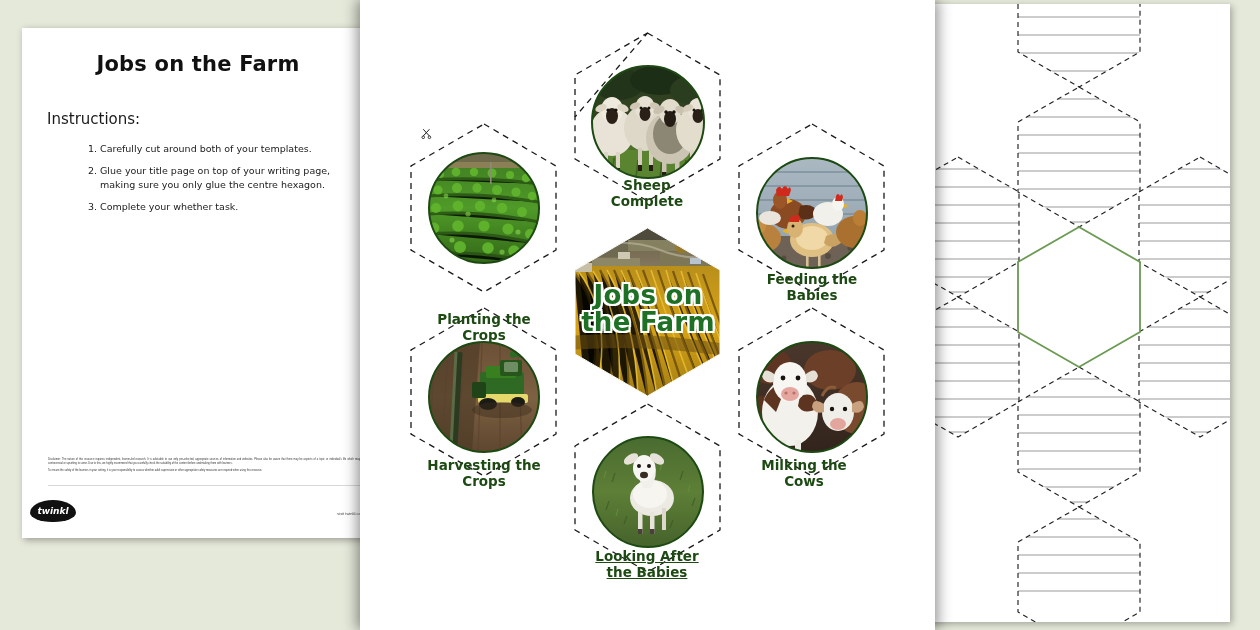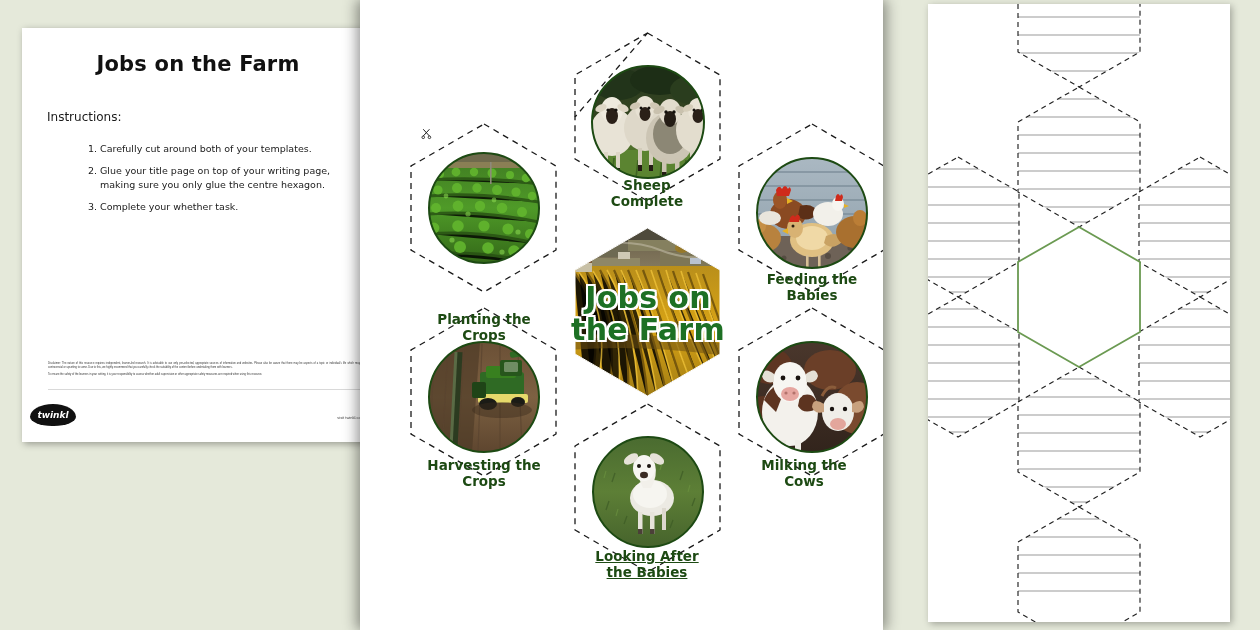--- a/index.html
+++ b/index.html
@@ -12,38 +12,38 @@
   #stage {
     position: relative;
     width: 1260px; height: 630px;
     background: #e5e9da;
   }
 
   
   #page-left {
     position: absolute;
     left: 22px; top: 28px;
-    width: 352px; height: 414px;
+    width: 352px; height: 510px;
     background: #ffffff;
     box-shadow: 2px 2px 7px rgba(0,0,0,.34);
   }
   #page-left .pl-inner { position: relative; width: 100%; height: 100%; padding: 0; }
   .doc-title {
     position: absolute; left: 0; right: 0; top: 24px;
     text-align: center;
     font-family: "DejaVu Sans", sans-serif;
     font-weight: bold;
     font-size: 21px;
     color: #111;
     letter-spacing: .2px;
   }
   .instr-label {
     position: absolute; left: 25px; top: 82px;
     font-family: "DejaVu Sans", sans-serif;
-    font-size: 12px; color: #1a1a1a;
+    font-size: 15px; color: #1a1a1a;
   }
   .instr-list {
     position: absolute; left: 44px; top: 98px; right: 12px;
     margin: 16px; padding: 0 0 0 18px;
     font-family: "DejaVu Sans", sans-serif;
     font-size: 9.5px; color: #1a1a1a;
     line-height: 1.42;
   }
   .instr-list li { margin-bottom: 9px; }
 
@@ -85,21 +85,21 @@
     width: 302px; height: 618px;
     background: #ffffff;
     box-shadow: 2px 2px 7px rgba(0,0,0,.30);
     overflow: hidden;
   }
 
   
   #page-mid {
     position: absolute;
     left: 360px; top: 0px;
-    width: 523px; height: 630px;
+    width: 575px; height: 630px;
     background: #ffffff;
     box-shadow: -5px 0 12px rgba(0,0,0,.30), 5px 0 12px rgba(0,0,0,.30);
     overflow: hidden;
   }
   #hexgrid { position: absolute; left: 0; top: 0; width: 575px; height: 630px; }
 
   .hex-label {
     position: absolute;
     text-align: center;
     font-family: "DejaVu Sans", sans-serif;
@@ -109,21 +109,21 @@
     color: #1d4a13;
     width: 160px;
     pointer-events: none;
   }
   .center-title {
     position: absolute;
     width: 200px;
     text-align: center;
     font-family: "DejaVu Sans", sans-serif;
     font-weight: bold;
-    font-size: 30px;
+    font-size: 26px;
     line-height: 1.05;
     color: #1d7024;
     text-shadow:
       -2px -2px 0 #fff,  2px -2px 0 #fff,
       -2px  2px 0 #fff,  2px  2px 0 #fff,
       -2px  0   0 #fff,  2px  0   0 #fff,
        0   -2px 0 #fff,  0    2px 0 #fff;
     letter-spacing: .3px;
   }
 </style>

